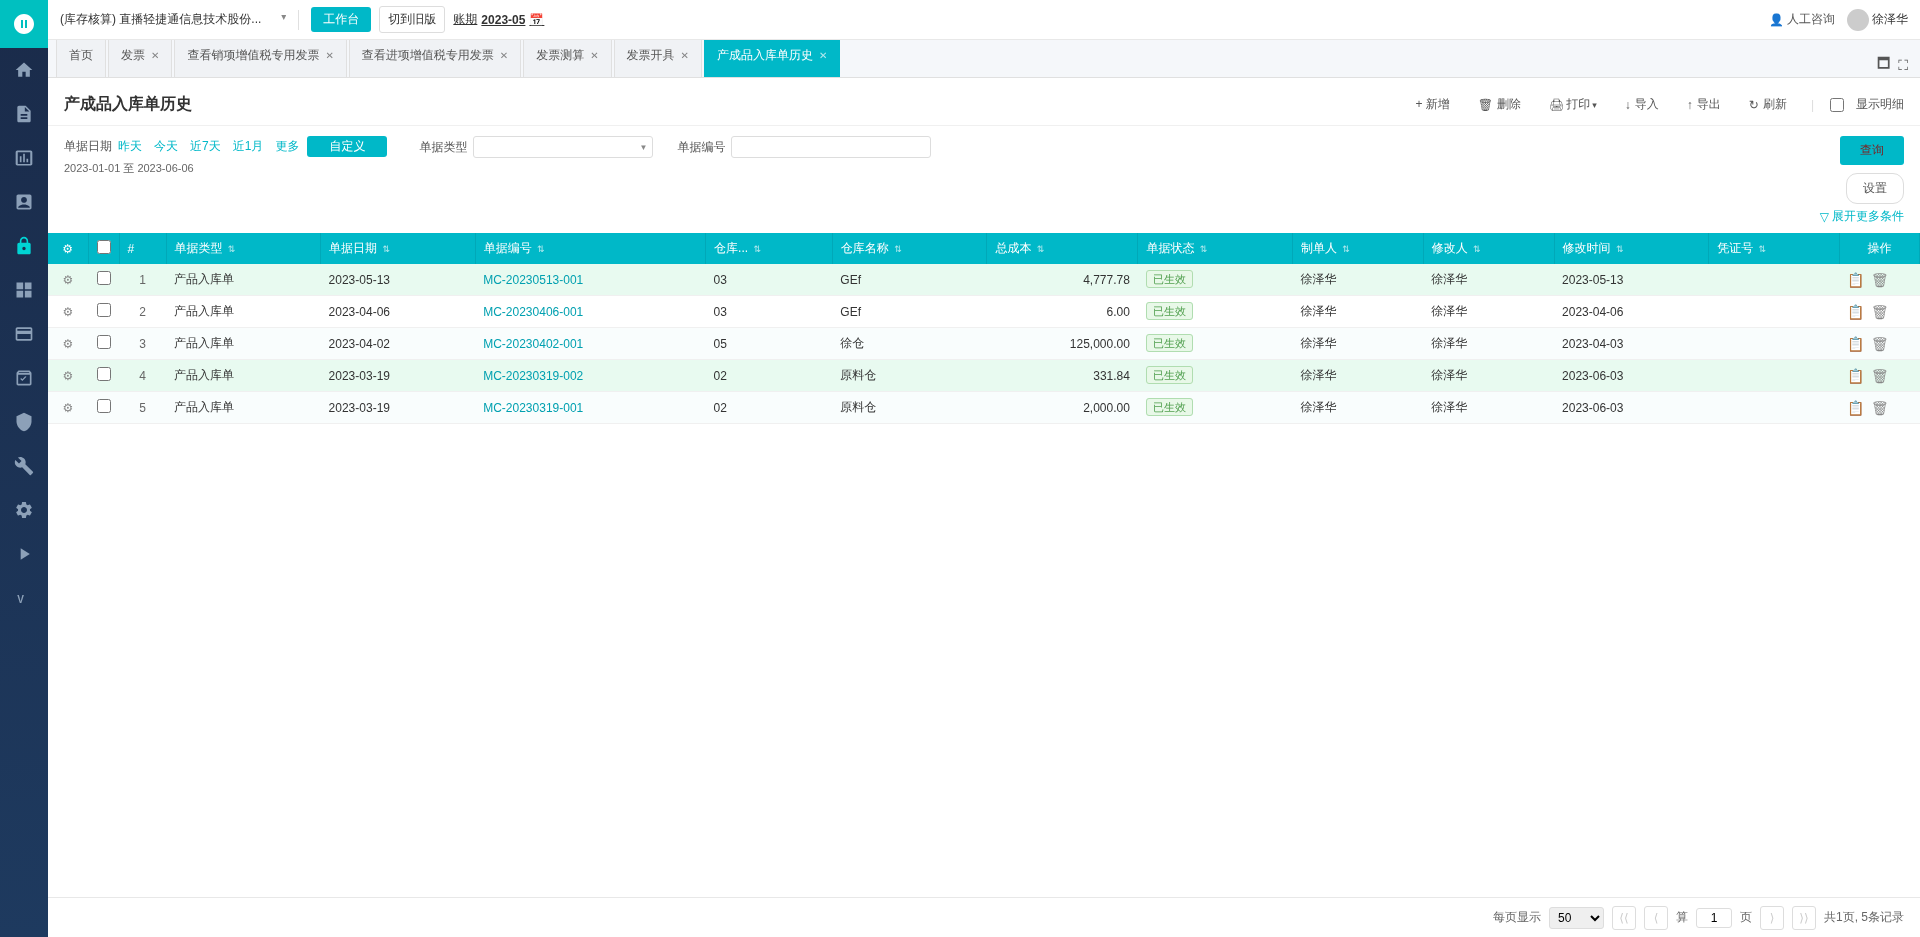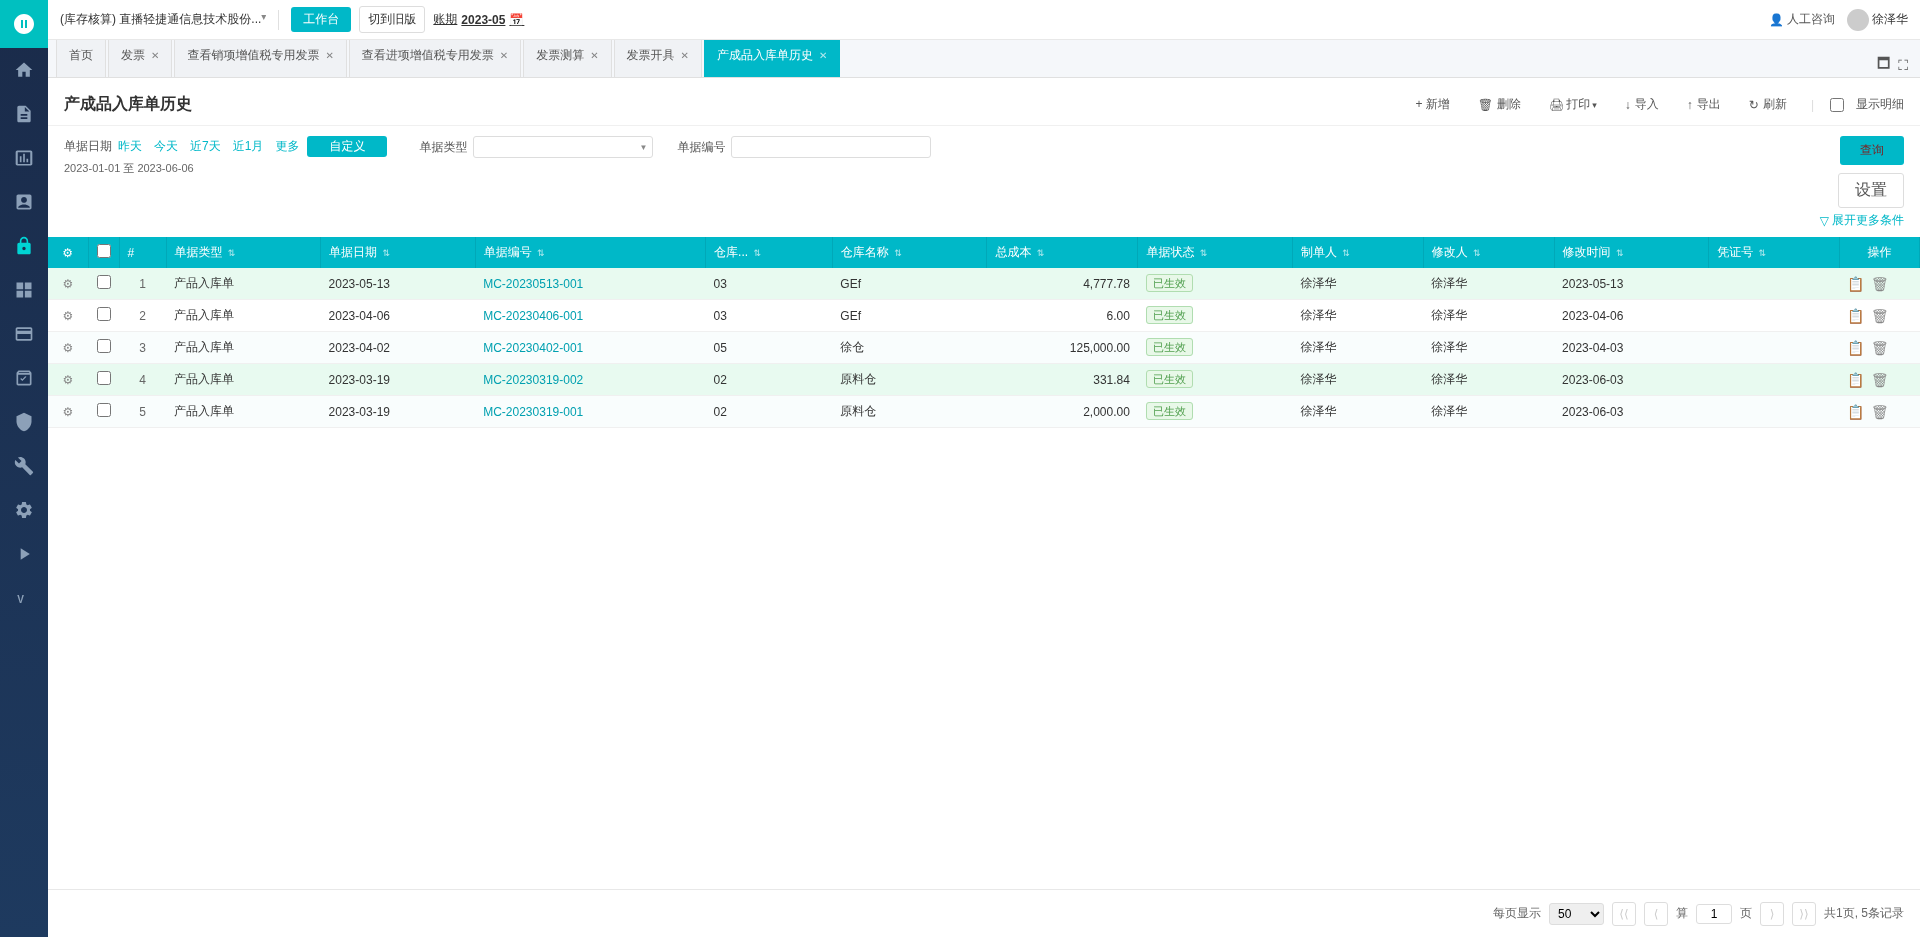--- a/index.html
+++ b/index.html
@@ -58,21 +58,21 @@
       align-items: center;
       padding: 0 12px;
       gap: 8px;
       flex-shrink: 0;
     }
     .topbar-brand {
       font-size: 12px;
       color: #333;
       display: flex;
       align-items: flex-start;
-      gap: 0;
+      gap: 20px;
       white-space: nowrap;
       max-width: 280px;
       overflow: hidden;
       text-overflow: ellipsis;
     }
     .topbar-brand .dropdown-icon { color: #888; font-size: 10px; }
     .btn-workbench {
       background: #00b8c8;
       color: white;
       border: none;
@@ -257,23 +257,23 @@
       border-radius: 3px;
       cursor: pointer;
       font-size: 12px;
       min-width: 60px;
     }
     .btn-setting {
       background: white;
       color: #555;
       border: 1px solid #ddd;
       padding: 6px 16px;
-      border-radius: 3px;
-      cursor: pointer;
-      font-size: 16px;
+      border-radius: 11px;
+      cursor: pointer;
+      font-size: 12px;
       margin-top: 4px;
     }
 
     
     .table-wrapper {
       flex: 1;
       overflow: auto;
       padding: 0;
     }
     table {
@@ -340,21 +340,21 @@
       display: flex;
       align-items: center;
       background: #fff;
       flex-shrink: 0;
     }
     .footer-total-label { color: #555; width: 60px; }
     .footer-total-val { color: #333; flex: 1; text-align: center; font-weight: bold; }
 
     
     .pagination {
-      height: 48px;
+      height: 40px;
       background: #fff;
       border-top: 1px solid #e8e8e8;
       display: flex;
       align-items: center;
       justify-content: flex-end;
       padding: 0 16px;
       gap: 8px;
       flex-shrink: 0;
     }
     .pagination-label { color: #666; }

